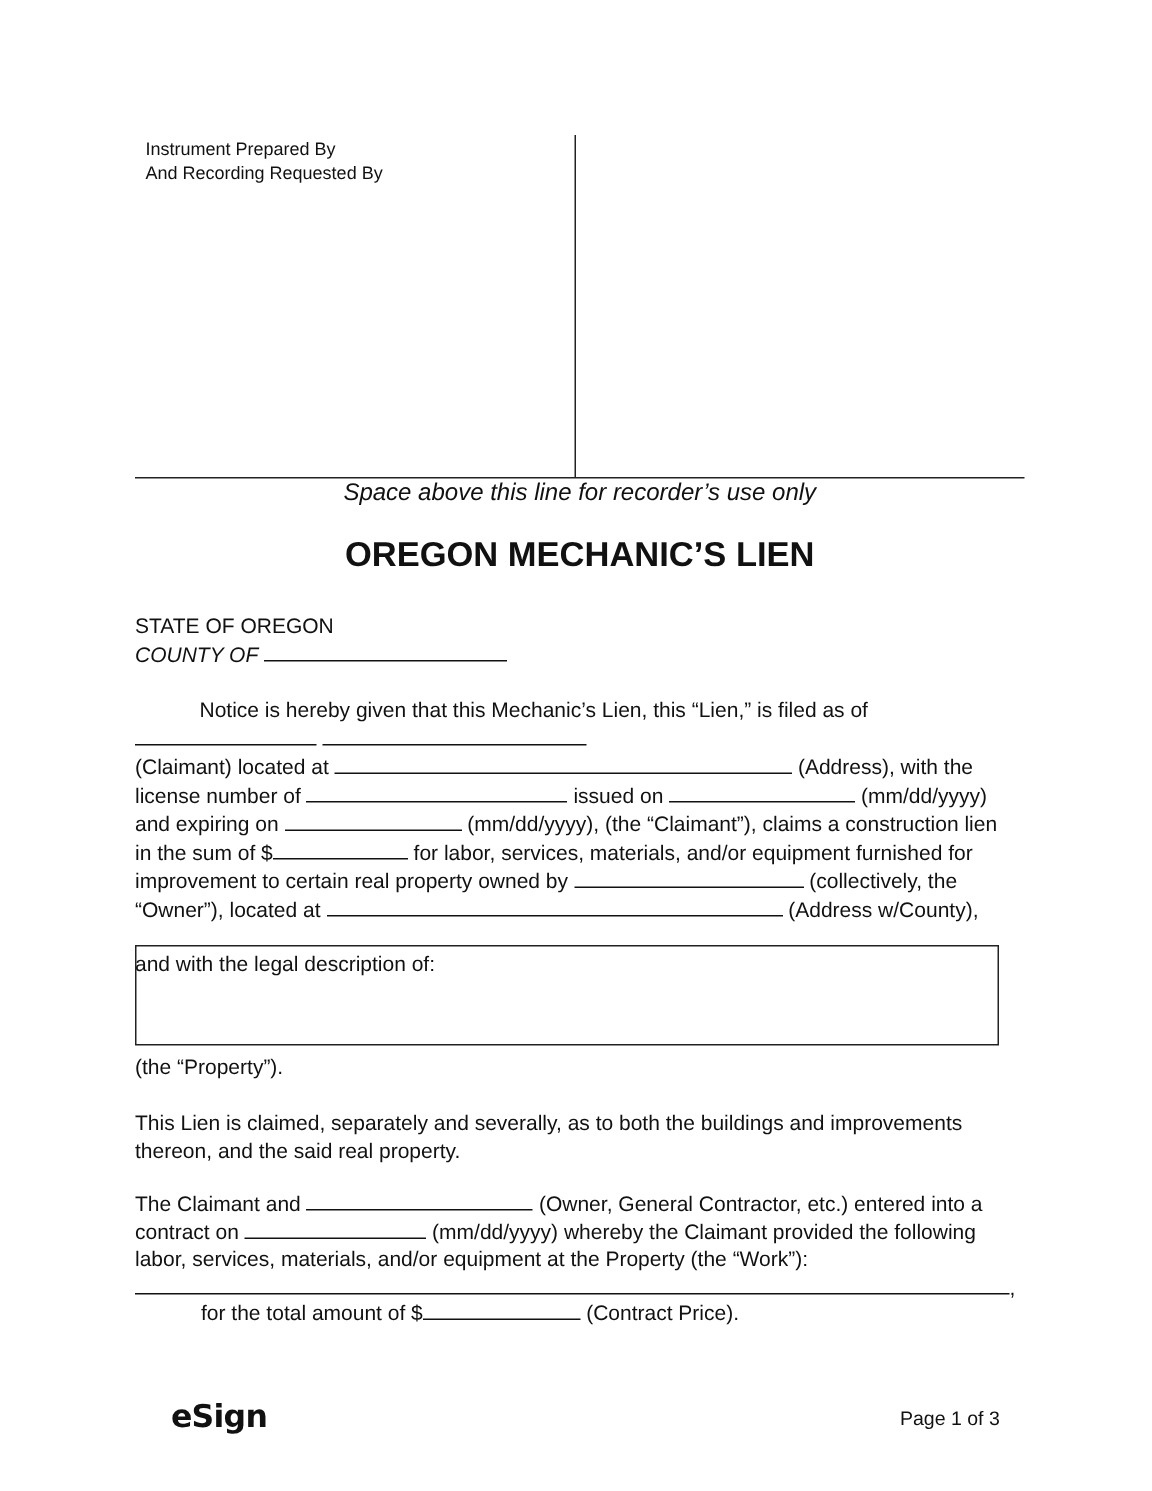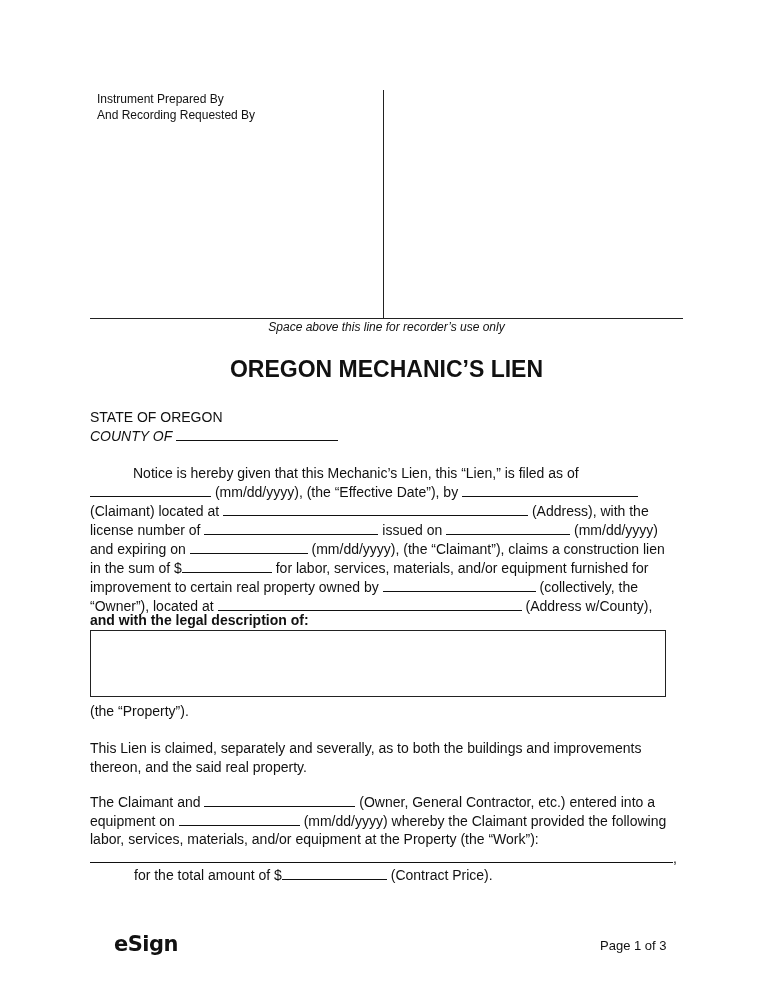--- a/index.html
+++ b/index.html
@@ -4,21 +4,21 @@
 <style>
   html, body { margin:0; padding:0; background:#ffffff; }
   body { width:768px; height:994px; position:relative; overflow:hidden;
          font-family:"Liberation Sans", sans-serif; color:#111; }
   .abs { position:absolute; }
   .small { font-size:12px; line-height:16px; }
   .body { font-size:14px; line-height:19px; white-space:nowrap; }
   .blank { display:inline-block; border-bottom:1px solid #111; height:12px; vertical-align:baseline; }
   .vline { position:absolute; left:383px; top:90px; width:1px; height:228px; background:#222; }
   .hline { position:absolute; left:90px; top:318px; width:593px; height:1px; background:#222; }
-  .note { position:absolute; left:90px; top:320px; width:593px; text-align:center; font-style:italic; font-size:12px; }
+  .note { position:absolute; left:90px; top:320px; width:593px; text-align:center; font-style:italic; font-size:16px; }
   .title { position:absolute; left:90px; top:356px; width:593px; text-align:center; font-weight:bold; font-size:23px; }
   .box { position:absolute; left:90px; top:630px; width:574px; height:65px; border:1.5px solid #222; }
   .logo { position:absolute; left:102px; top:932px; font-weight:bold; font-size:21px; font-family:"DejaVu Sans", sans-serif; letter-spacing:-0.5px;margin-left:12px; }
   .pagenum { position:absolute; left:600px; top:938px; font-size:13px; }
 </style>
 </head>
 <body>
 
 <div>
 
@@ -35,21 +35,20 @@
 
   <div class="abs body" style="left:90px;top:408px;">STATE OF OREGON</div>
   <div class="abs body" style="left:90px;top:427px;font-style:italic;">
     <span>COUNTY OF</span>
     <span class="blank" style="width:162px;"></span>
   </div>
 
   <div class="abs body" style="left:133px;top:464px;">Notice is hereby given that this Mechanic’s Lien, this “Lien,” is filed as of</div>
   <div class="abs body" style="left:90px;top:483px;">
     <span class="blank" style="width:121px;"></span>
-    <span>(mm/dd/yyyy), (the “Effective Date”), by</span>
     <span class="blank" style="width:176px;"></span>
   </div>
   <div class="abs body" style="left:90px;top:502px;">
     <span>(Claimant) located at</span>
     <span class="blank" style="width:305px;"></span>
     <span>(Address), with the</span>
   </div>
   <div class="abs body" style="left:90px;top:521px;">
     <span>license number of</span>
     <span class="blank" style="width:174px;"></span>
@@ -69,36 +68,36 @@
   <div class="abs body" style="left:90px;top:578px;">
     <span>improvement to certain real property owned by</span>
     <span class="blank" style="width:153px;"></span>
     <span>(collectively, the</span>
   </div>
   <div class="abs body" style="left:90px;top:597px;">
     <span>“Owner”), located at</span>
     <span class="blank" style="width:304px;"></span>
     <span>(Address w/County),</span>
   </div>
-  <div class="abs body" style="left:90px;top:611px;font-weight:bold;">and with the legal description of:</div>
+  <div class="abs body" style="left:90px;top:633px;">and with the legal description of:</div>
 
   <div class="box"></div>
 
   <div class="abs body" style="left:90px;top:702px;text-align:center;">(the “Property”).</div>
 
   <div class="abs body" style="left:90px;top:739px;">This Lien is claimed, separately and severally, as to both the buildings and improvements</div>
   <div class="abs body" style="left:90px;top:758px;">thereon, and the said real property.</div>
 
   <div class="abs body" style="left:90px;top:793px;">
     <span>The Claimant and</span>
     <span class="blank" style="width:151px;"></span>
     <span>(Owner, General Contractor, etc.) entered into a</span>
   </div>
   <div class="abs body" style="left:90px;top:812px;">
-    <span>equipment on</span>
+    <span>contract on</span>
     <span class="blank" style="width:121px;"></span>
     <span>(mm/dd/yyyy) whereby the Claimant provided the following</span>
   </div>
   <div class="abs body" style="left:90px;top:830px;">labor, services, materials, and/or equipment at the Property (the “Work”):</div>
   <div class="abs body" style="left:90px;top:849px;">
     <span class="blank" style="width:583px;"></span><span>,</span>
   </div>
   <div class="abs body" style="left:90px;top:866px;margin-left:44px;">
     <span>for the total amount of $</span><span class="blank" style="width:105px;"></span>
     <span>(Contract Price).</span>

